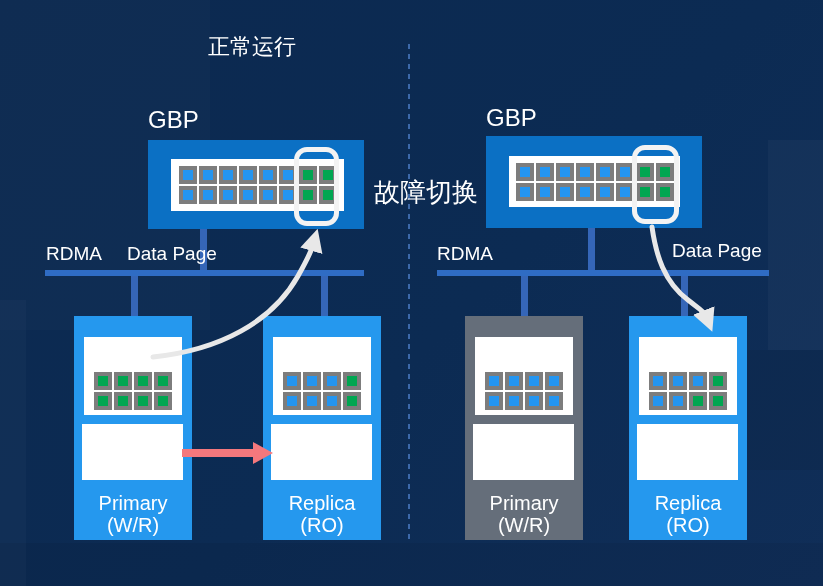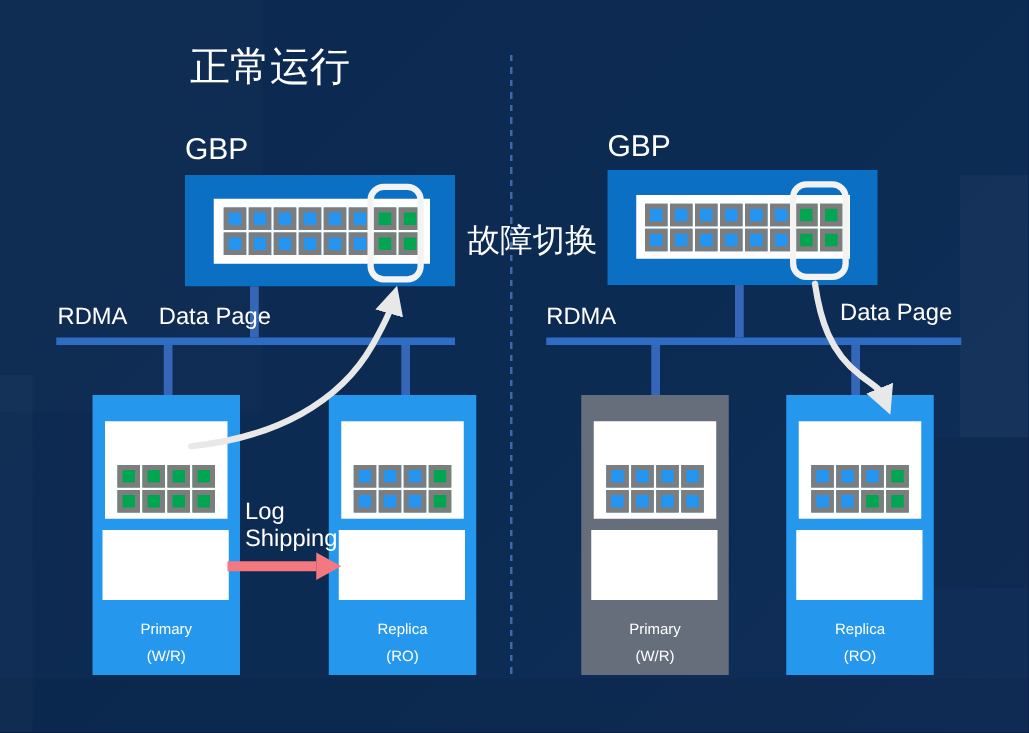--- a/index.html
+++ b/index.html
@@ -16,21 +16,21 @@
     background:linear-gradient(135deg,var(--background-top) 0%,#0C2B53 55%,var(--background-bottom) 100%);
     font-family:"Liberation Sans","DejaVu Sans",sans-serif;
     color:var(--text-white);
   }
   .bg-block{position:absolute;}
   .divider{
     position:absolute; left:408px; top:44px; width:2px; height:496px;
     background:repeating-linear-gradient(180deg,var(--divider) 0 5px,transparent 5px 10px);
     opacity:.85;
   }
-  .title{position:absolute; width:200px; text-align:left; font-size:32px;}
+  .title{position:absolute; width:200px; text-align:center; font-size:22px;}
   .lbl{position:absolute; white-space:nowrap;}
   .gbp-label{position:absolute; width:216px; font-size:24px;}
   .gbp-box{position:absolute; width:216px; height:89px; background:var(--gbp-blue);}
   .gbp-inner{position:absolute; left:23px; top:19px; width:173px; height:52px; background:#fff;
     display:flex; align-items:center; justify-content:center;}
   .sq-grid{display:grid; gap:2px;}
   .cols8{grid-template-columns:repeat(8,18px);}
   .cols4{grid-template-columns:repeat(4,18px);}
   .cell{width:18px; height:18px; box-sizing:border-box; border:4px solid var(--square-border);}
   .cell.blue{background:var(--square-blue);}
@@ -39,21 +39,21 @@
     border-radius:13px; box-sizing:border-box; background:transparent;}
   .vline{position:absolute; width:7px; background:var(--connector);}
   .bus{position:absolute; height:6px; background:var(--bus-line);}
   .node{position:absolute; width:118px; height:224px;}
   .node.blue{background:var(--node-blue);}
   .node.gray{background:var(--node-gray);}
   .node .box1{position:absolute; left:10px; top:21px; width:98px; height:78px; background:#fff;
     display:flex; align-items:flex-end; justify-content:center; box-sizing:border-box; padding-bottom:5px;}
   .node .box2{position:absolute; left:8px; top:108px; width:101px; height:56px; background:#fff;}
   .node .nlabel{position:absolute; left:0; right:0; top:176px; text-align:center;
-    font-size:12px; line-height:22px;}
+    font-size:20px; line-height:22px;}
   .logship{position:absolute; left:196px; top:399px; font-size:19px; line-height:22px;}
   .pink-shaft{position:absolute; left:182px; top:449px; width:71px; height:8px; background:var(--log-arrow-pink);}
   .pink-head{position:absolute; left:253px; top:442px; width:0; height:0;
     border-top:11px solid transparent; border-bottom:11px solid transparent;
     border-left:20px solid var(--log-arrow-pink);}
   .overlay{position:absolute; left:0; top:0; pointer-events:none;}
   .midlabel{position:absolute; left:374px; top:175px; font-size:26px; white-space:nowrap;}
   .datapage{font-size:19px;text-align:center;}
   .rdma{font-size:19px;}
 </style>
@@ -138,24 +138,20 @@
           <div class="cell green"></div>
         </div>
     </div>
     <div class="box2"></div>
     <div class="nlabel">
       <div>Replica</div>
       <div>(RO)</div>
     </div>
   </div>
 
-  <div class="logship">
-    <div>Log</div>
-    <div>Shipping</div>
-  </div>
   <div class="pink-shaft"></div>
   <div class="pink-head"></div>
 
   <div class="gbp-label" style="left:486px;top:104px;">GBP</div>
 
   <div class="vline" style="left:588px;top:228px;height:42px;"></div>
   <div class="bus" style="left:437px;top:270px;width:332px;"></div>
   <div class="vline" style="left:521px;top:276px;height:40px;"></div>
   <div class="vline" style="left:681px;top:276px;height:40px;"></div>
   <div class="lbl rdma" style="left:437px;top:243px;">RDMA</div>

